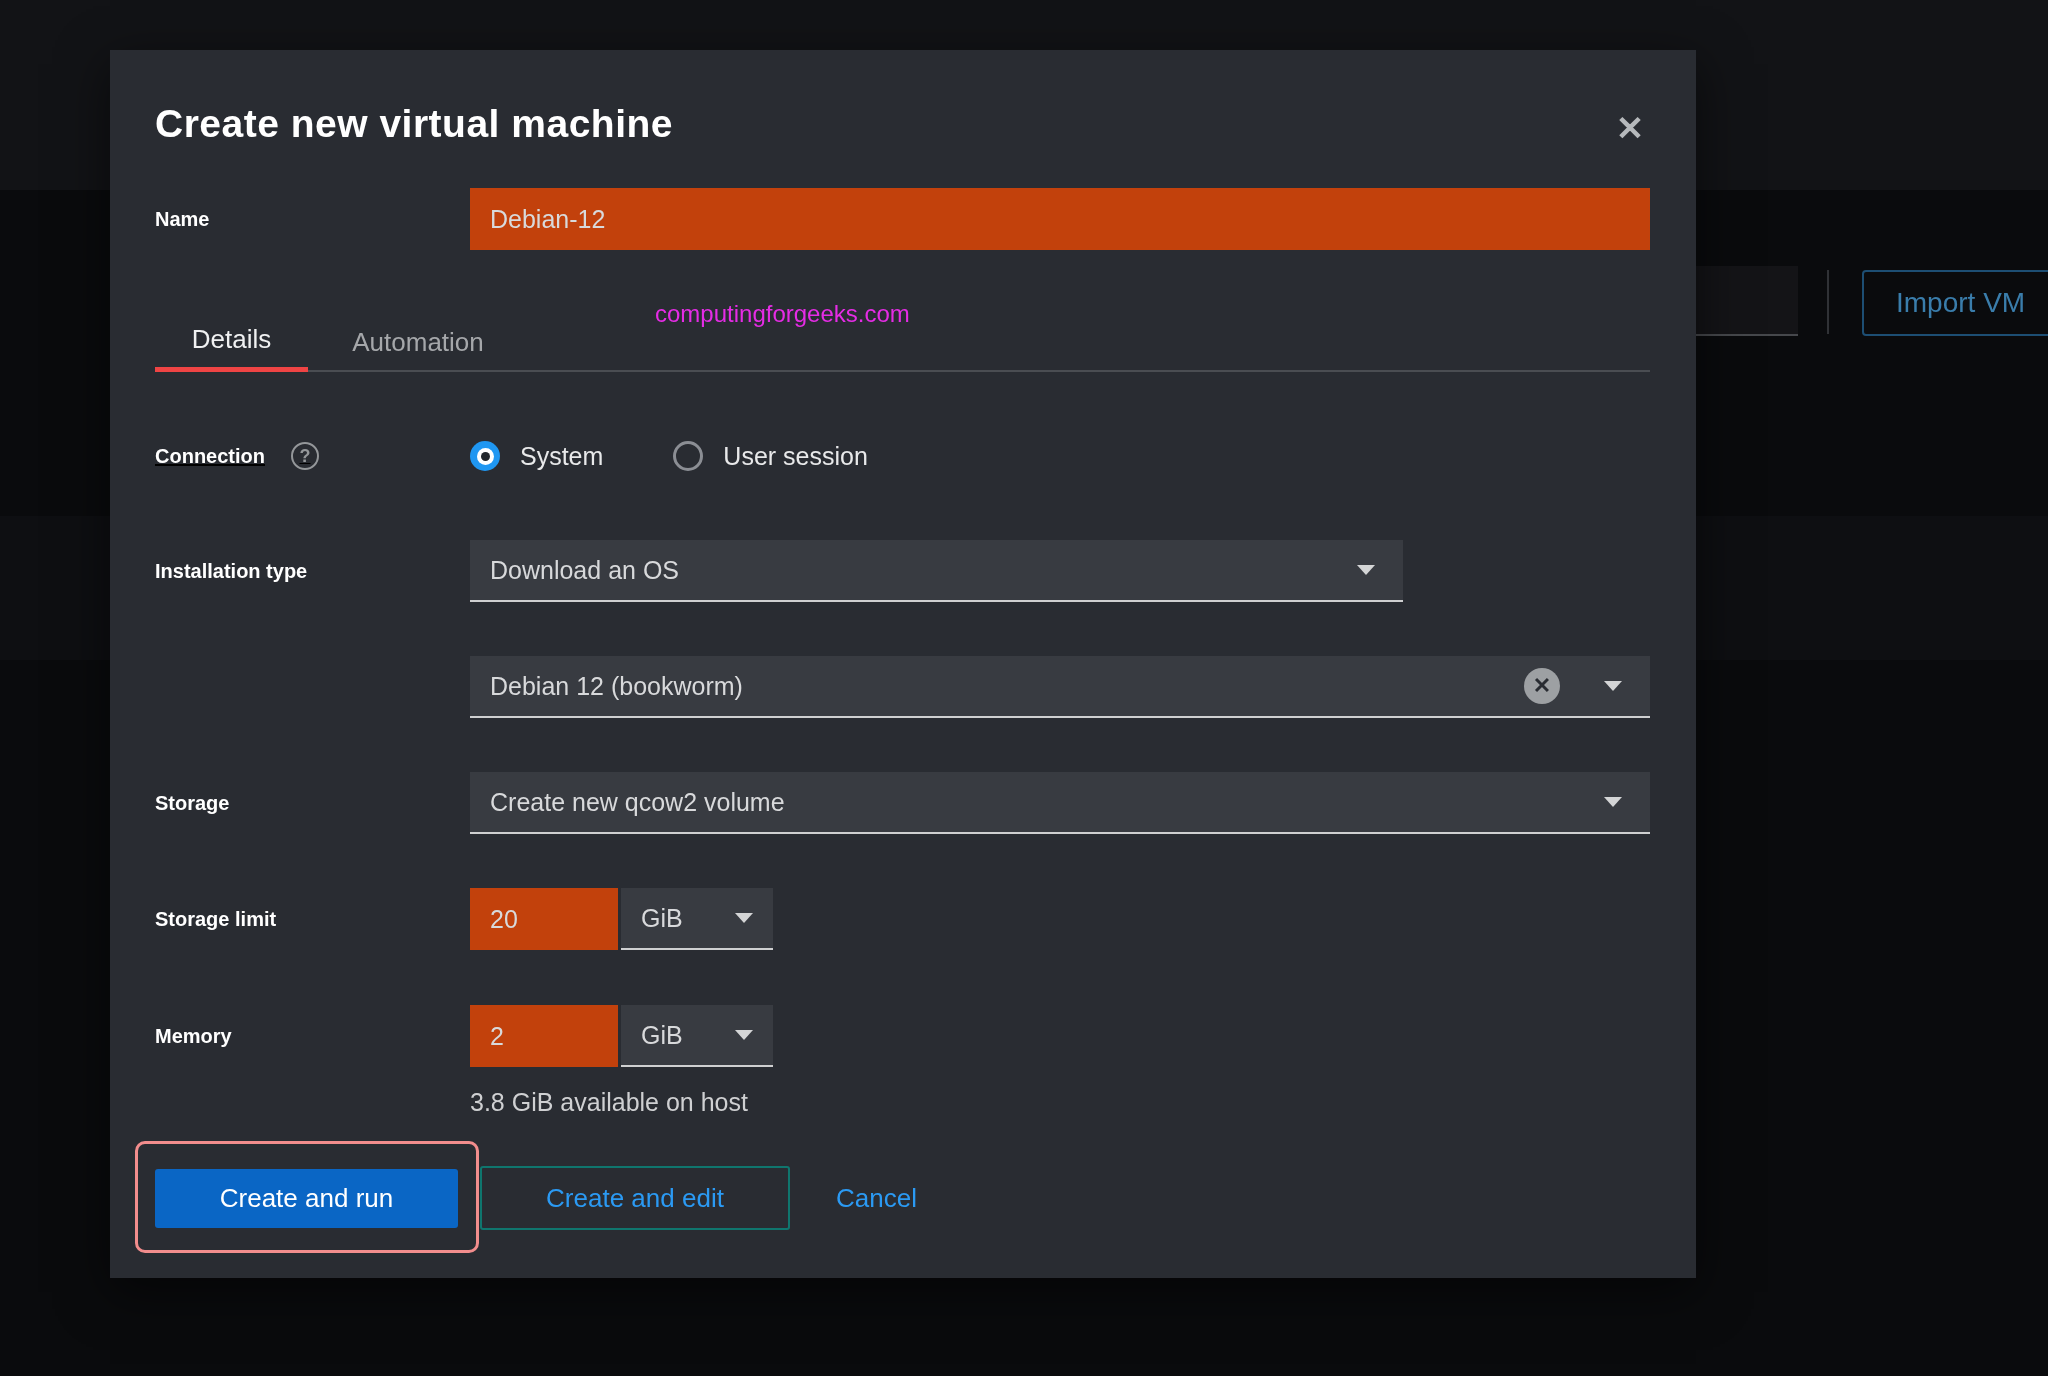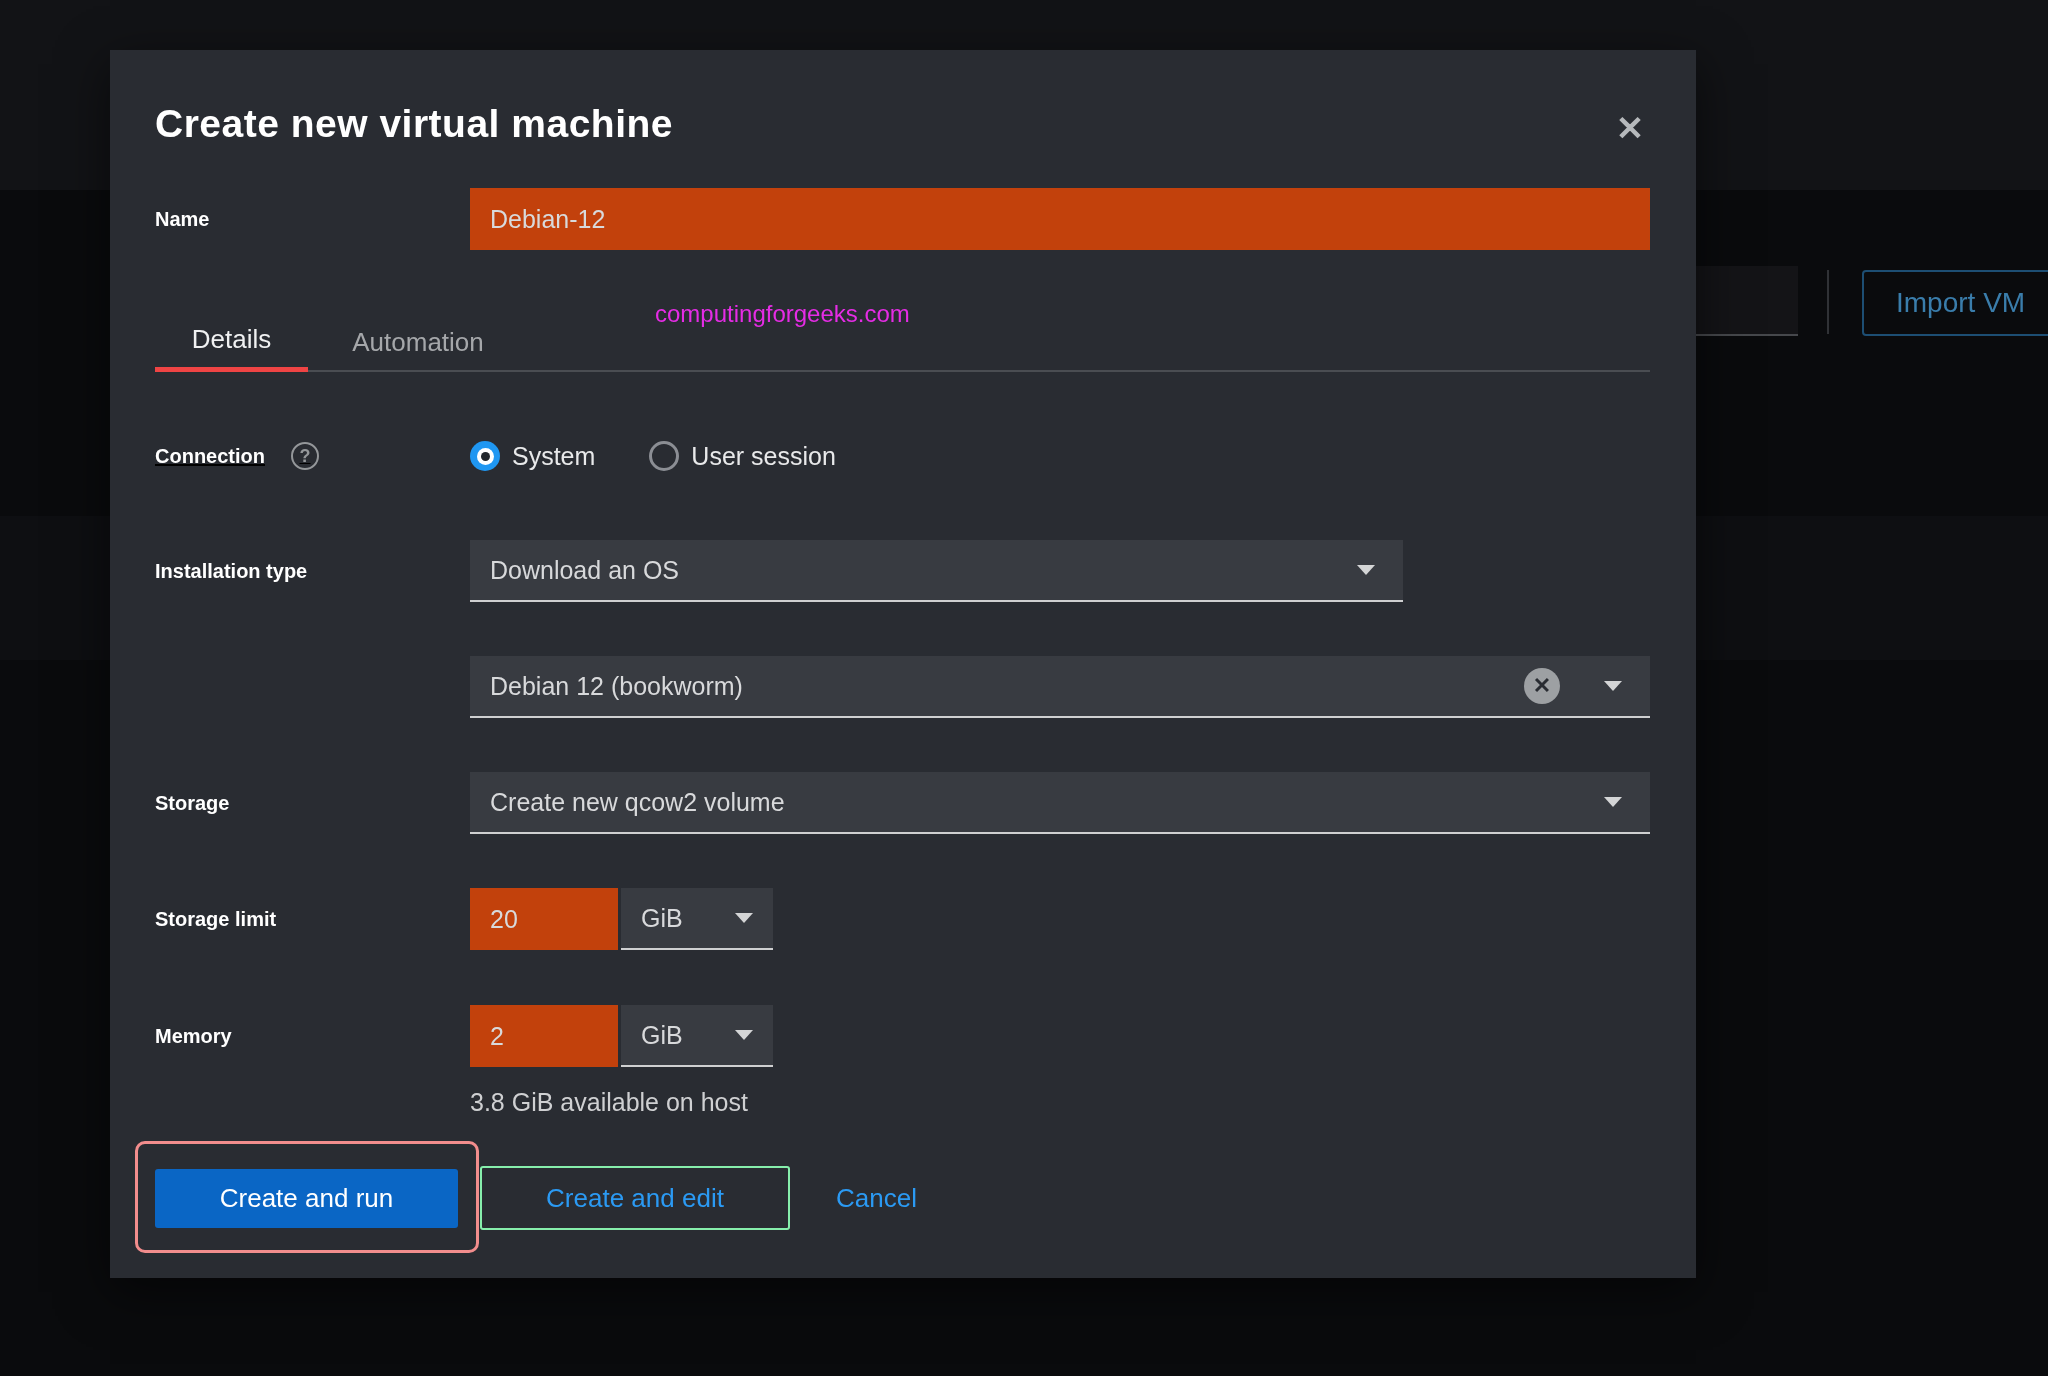--- a/index.html
+++ b/index.html
@@ -48,21 +48,21 @@
   .tab-automation { left:228px; top:262px; width:160px; height:60px; color:#a5a7aa; font-size:26px;
                  display:flex; align-items:center; justify-content:center; cursor:pointer; }
 
   .watermark { left:545px; top:250px; color:#e52ce5; font-size:24px; }
 
   
   .conn-row   { left:45px; top:376px; height:60px; display:flex; align-items:center;text-decoration:underline; }
   .help-icon  { width:28px; height:28px; border:2px solid #94979a; border-radius:50%;
                 color:#94979a; font-size:18px; font-weight:700; display:flex;
                 align-items:center; justify-content:center; margin-left:26px; }
-  .radios     { left:360px; top:376px; height:60px; display:flex; align-items:center; gap:12px; }
+  .radios     { left:360px; top:376px; height:60px; display:flex; align-items:center; gap:20px; }
   .radio-off  { width:30px; height:30px; border:3px solid #8b8e94; border-radius:50%; }
   .radio-on   { width:30px; height:30px; border-radius:50%; background:#1f97f2;
                 display:flex; align-items:center; justify-content:center; }
   .radio-on .w { width:17px; height:17px; border-radius:50%; background:#ffffff;
                 display:flex; align-items:center; justify-content:center; }
   .radio-on .d { width:9px; height:9px; border-radius:50%; background:#22262c; }
   .radio-label { color:#e8e9ea; font-size:25px; }
   .radio-gap   { width:30px; }
 
   
@@ -94,21 +94,21 @@
   .helper    { left:360px; top:1038px; color:#cfd0d2; font-size:25px; }
 
   
   .annotation  { left:25px; top:1091px; width:344px; height:112px;
                  border:3px solid #f28d8d; border-radius:10px; }
   .btn-primary { left:45px; top:1119px; width:303px; height:59px; background:#0a66c5;
                  border:none; border-radius:3px; color:#ffffff; font-size:26px; cursor:pointer;
                  display:flex; align-items:center; justify-content:center;
                  font-family:"Liberation Sans",sans-serif; }
   .btn-secondary { left:370px; top:1116px; width:310px; height:64px; background:transparent;
-                 border:2px solid #86efac; border-radius:3px; color:#2b9af3; font-size:26px;
+                 border:2px solid #0f766e; border-radius:3px; color:#2b9af3; font-size:26px;
                  display:flex; align-items:center; justify-content:center; cursor:pointer;
                  font-family:"Liberation Sans",sans-serif; }
   .btn-link    { left:726px; top:1116px; height:64px; background:none; border:none;
                  color:#2b9af3; font-size:26px; display:flex; align-items:center; cursor:pointer;
                  font-family:"Liberation Sans",sans-serif; }
 </style>
 </head>
 <body>
 
 <div class="abs bg-band-top"></div>

